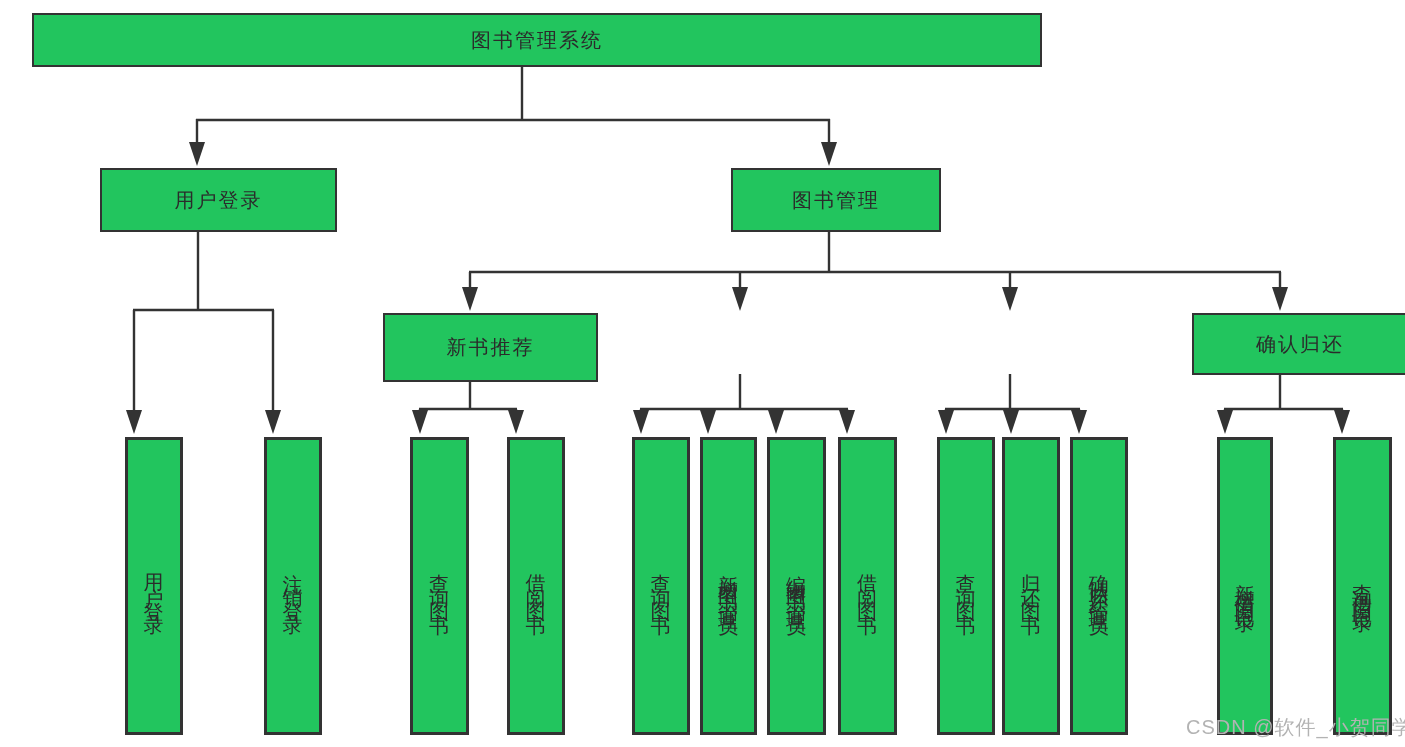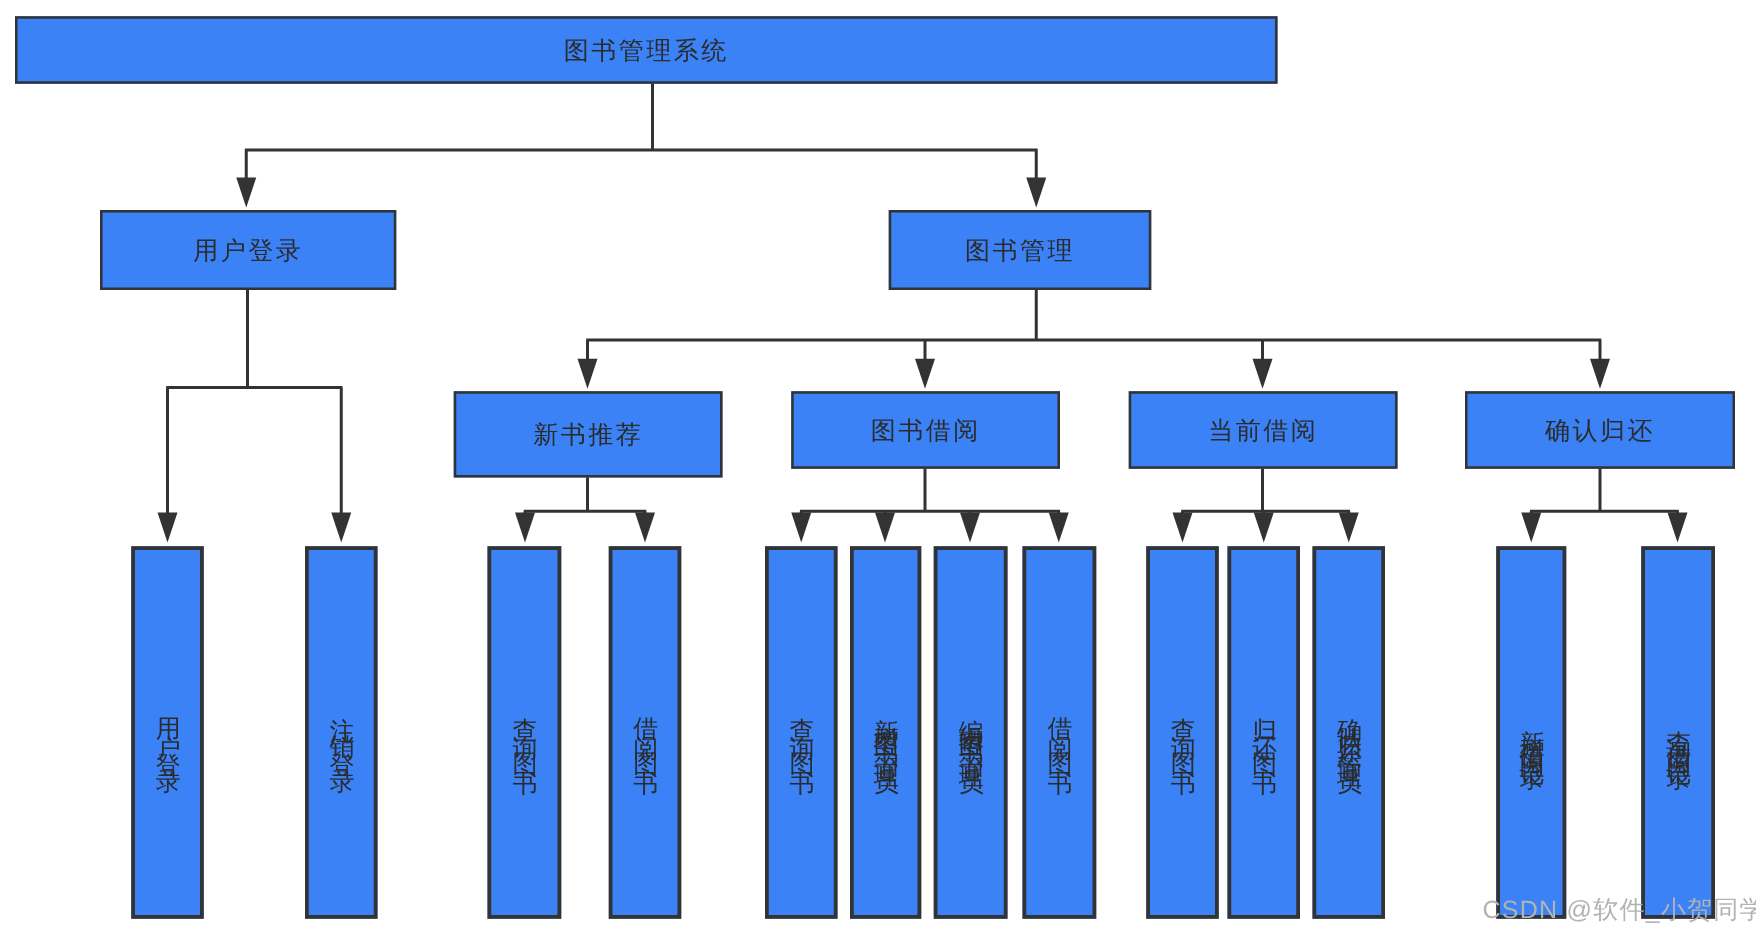--- a/index.html
+++ b/index.html
@@ -2,29 +2,30 @@
 <html><head>
 <meta charset="utf-8">
 <style>
   html,body{margin:0;padding:0;background:#ffffff;}
   body{font-family:"Liberation Sans","DejaVu Sans",sans-serif;}
   #canvas{position:relative;width:1405px;height:747px;background:#ffffff;overflow:hidden;}
   #wires{position:absolute;left:0;top:0;z-index:1;}
   .box{
     position:absolute;
     box-sizing:border-box;
-    background:#3b82f6;
+    background:#22c55e;
     border:2px solid #333333;
     display:flex;
     align-items:center;
     justify-content:center;
     color:#2b2b2b;
     font-size:20px;
     z-index:2;
     text-align:center;
+    margin-left:20px;
   }
   .leaf{border-width:3px;}
   .h{letter-spacing:2px;}
   .v{
     writing-mode:vertical-rl;
     text-orientation:mixed;
     letter-spacing:14px;
     line-height:1;
   }
   .v.tight{letter-spacing:6px;}
@@ -85,22 +86,20 @@
       <path d="M1342 434 L1334 410 L1350 410 Z"></path>
     </g>
   </svg>
 
   <div class="box h" style="left:12px;top:13px;width:1010px;height:54px">图书管理系统</div>
 
   <div class="box h" style="left:80px;top:168px;width:237px;height:64px">用户登录</div>
   <div class="box h" style="left:711px;top:168px;width:210px;height:64px">图书管理</div>
 
   <div class="box h" style="left:363px;top:313px;width:215px;height:69px">新书推荐</div>
-  <div class="box h" style="left:633px;top:313px;width:215px;height:62px">图书借阅</div>
-  <div class="box h" style="left:903px;top:313px;width:215px;height:62px">当前借阅</div>
   <div class="box h" style="left:1172px;top:313px;width:216px;height:62px">确认归还</div>
 
   <div class="box leaf v" style="left:105px;top:437px;width:58px;height:298px">用户登录</div>
   <div class="box leaf v" style="left:244px;top:437px;width:58px;height:298px">注销登录</div>
 
   <div class="box leaf v" style="left:390px;top:437px;width:59px;height:298px">查询图书</div>
   <div class="box leaf v" style="left:487px;top:437px;width:58px;height:298px">借阅图书</div>
 
   <div class="box leaf v" style="left:612px;top:437px;width:58px;height:298px">查询图书</div>
   <div class="box leaf v tight" style="left:680px;top:437px;width:57px;height:298px">新增图书（管理员）</div>

